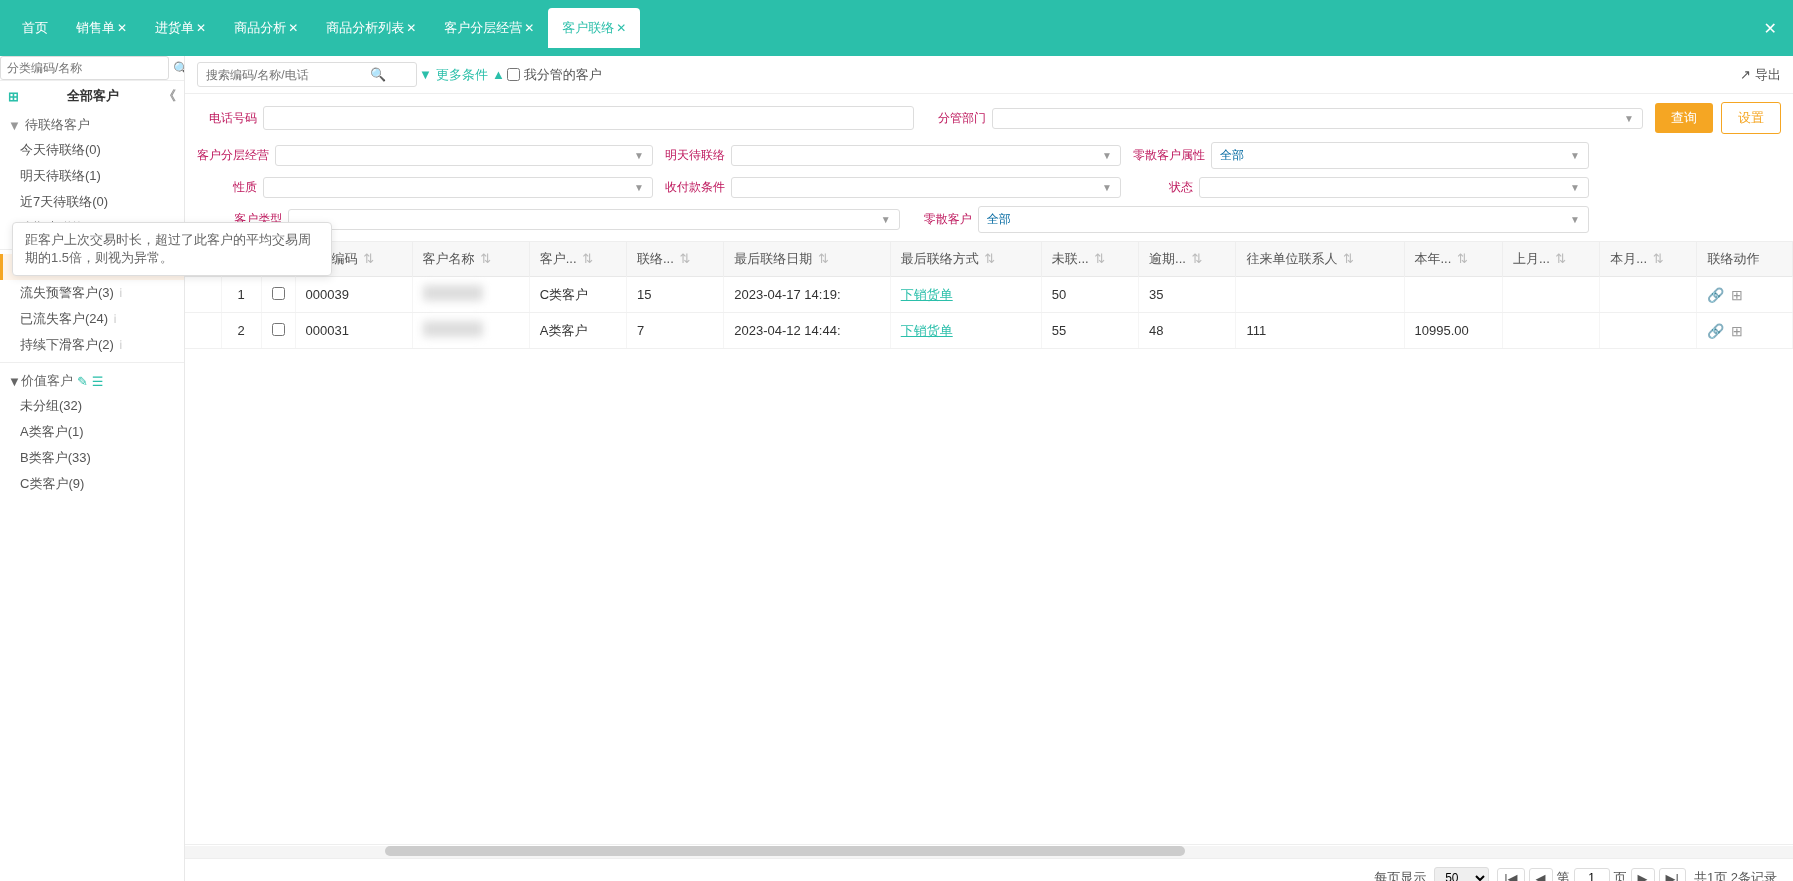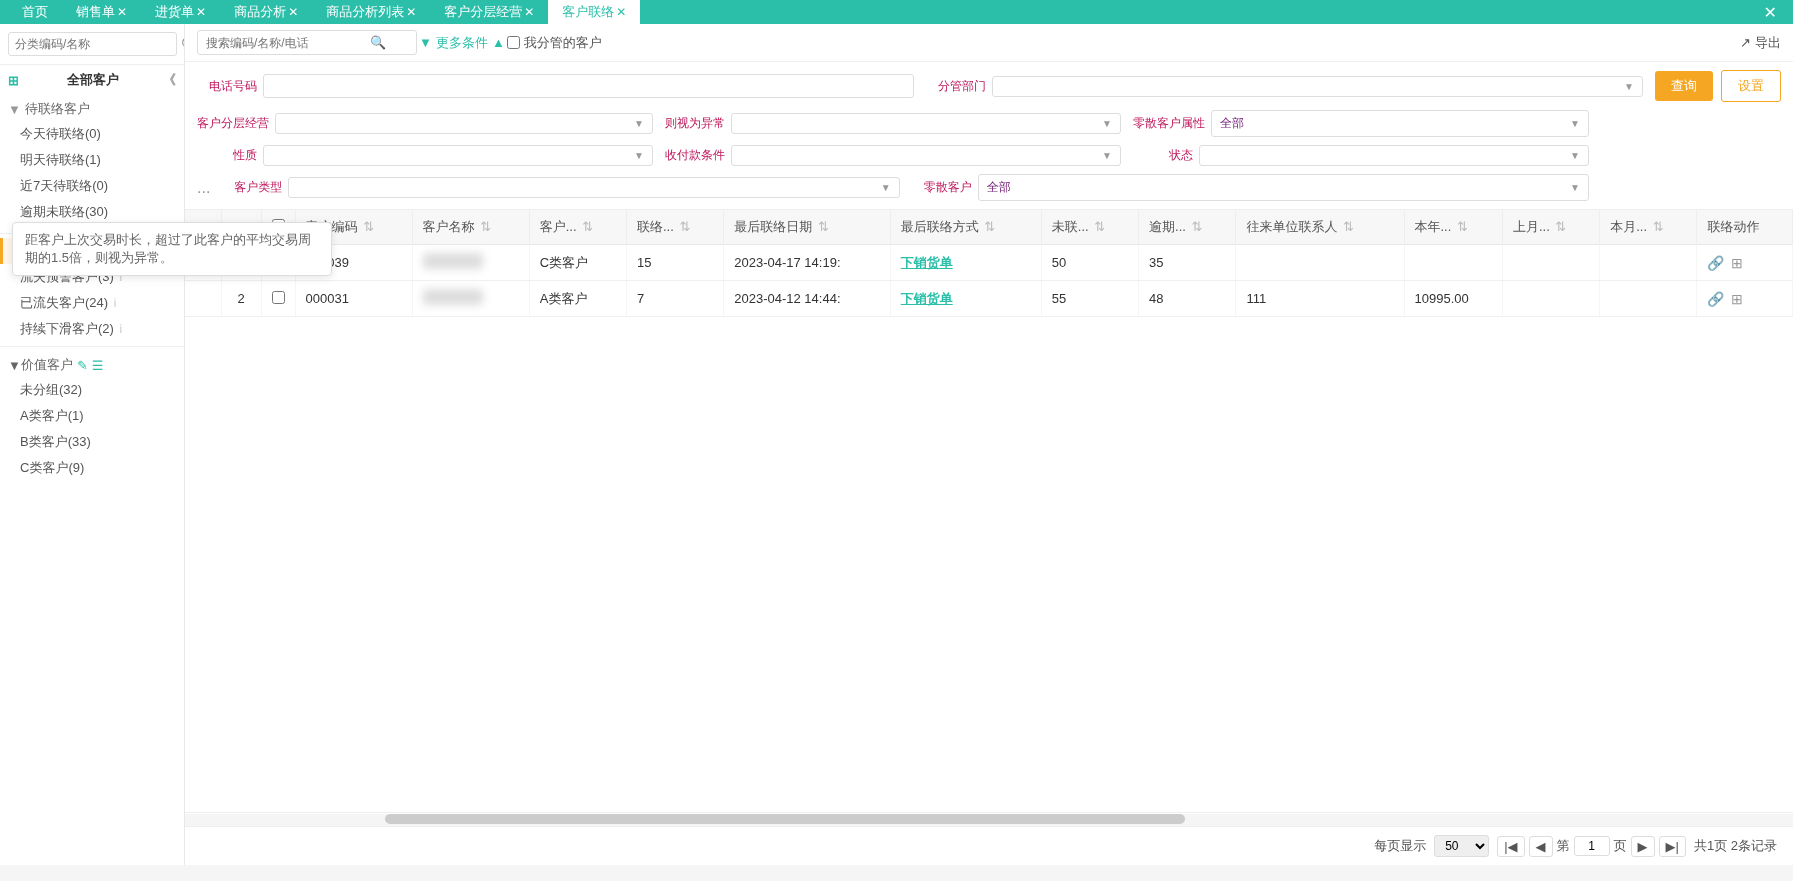--- a/index.html
+++ b/index.html
@@ -1,31 +1,31 @@
 <!DOCTYPE html>
 <html><head>
   <meta charset="utf-8">
   <style>
     * { box-sizing: border-box; margin: 0; padding: 0; font-family: 'Microsoft YaHei', Arial, sans-serif; font-size: 13px; }
     body { background: #f5f5f5; width: 1793px; min-height: 881px; overflow: hidden; }
 
     
-    .top-nav { background: #2bbfaa; display: flex; align-items: center; height: 24px; padding: 0 8px; }
+    .top-nav { background: #2bbfaa; display: flex; align-items: center; height: 56px; padding: 0 8px; }
     .nav-item { color: #fff; padding: 0 14px; cursor: pointer; height: 40px; display: flex; align-items: center; font-size: 13px; white-space: nowrap; }
     .nav-item.active { background: #fff; color: #2bbfaa; border-radius: 4px 4px 0 0; }
     .nav-close { color: #fff; margin-left: 2px; cursor: pointer; font-size: 12px; }
     .nav-spacer { flex: 1; }
     .nav-x-btn { color: #fff; cursor: pointer; font-size: 16px; padding: 0 8px; }
 
     
     .main-layout { display: flex; height: calc(881px - 40px); }
 
     
     .sidebar { width: 185px; background: #fff; border-right: 1px solid #e8e8e8; display: flex; flex-direction: column; overflow-y: auto; flex-shrink: 0; }
-    .sidebar-search { display: flex; align-items: center; padding: 8px; border-bottom: 1px solid #eee; }
+    .sidebar-search { display: flex; align-items: center; border-bottom: 1px solid #eee; }
     .sidebar-search input { flex: 1; border: 1px solid #ddd; border-radius: 3px; padding: 4px 6px; font-size: 12px; outline: none; }
     .sidebar-search-icon { color: #999; margin-left: 4px; cursor: pointer; }
     .sidebar-all { display: flex; align-items: center; justify-content: space-between; font-weight: bold; color: #333; padding: 6px 8px; cursor: pointer; }
     .sidebar-collapse { color: #999; cursor: pointer; }
 
     .sidebar-group { padding: 0 0 4px 0; }
     .sidebar-group-title { display: flex; align-items: center; padding: 5px 8px 3px 8px; color: #666; font-size: 12px; cursor: pointer; }
     .sidebar-group-title .arrow { margin-right: 4px; color: #999; }
     .sidebar-item { padding: 4px 8px 4px 20px; color: #555; cursor: pointer; font-size: 12px; }
     .sidebar-item.active { background: #fff0e6; color: #f5a623; border-left: 3px solid #f5a623; }
@@ -53,38 +53,38 @@
     .export-btn { display: flex; align-items: center; gap: 4px; color: #555; cursor: pointer; font-size: 12px; }
 
     
     .advanced-filters { background: #fff; padding: 8px 12px; border-bottom: 1px solid #eee; }
     .filter-row { display: flex; align-items: center; margin-bottom: 8px; gap: 12px; }
     .filter-row:last-child { margin-bottom: 0; }
     .filter-item { display: flex; align-items: center; gap: 6px; flex: 1; }
     .filter-label { color: #be185d; font-size: 12px; white-space: nowrap; min-width: 60px; text-align: right; }
     .filter-input { border: 1px solid #ddd; border-radius: 3px; padding: 4px 8px; font-size: 12px; flex: 1; outline: none; }
     .filter-select { display: flex; align-items: center; border: 1px solid #ddd; border-radius: 3px; padding: 4px 8px; font-size: 12px; flex: 1; cursor: pointer; justify-content: space-between; background: #fff; }
-    .filter-select-val { flex: 1; font-size: 12px; color: #701a75; }
+    .filter-select-val { flex: 1; font-size: 12px; color: #0369a1; }
     .chevron { color: #999; font-size: 10px; }
     .filter-action-btns { display: flex; gap: 8px; align-items: center; }
     .btn-query { background: #f5a623; color: #fff; border: none; border-radius: 3px; padding: 6px 16px; cursor: pointer; font-size: 13px; }
     .btn-settings { background: #fff; color: #f5a623; border: 1px solid #f5a623; border-radius: 3px; padding: 6px 16px; cursor: pointer; font-size: 13px; }
     .dots-btn { color: #999; cursor: pointer; font-size: 16px; }
 
     
     .table-wrapper { flex: 1; overflow: auto; background: #fff; }
     table { width: 100%; border-collapse: collapse; font-size: 12px; }
     thead tr { background: #f7f7f7; border-bottom: 1px solid #e8e8e8; }
     th { padding: 8px 10px; color: #555; font-weight: normal; text-align: left; white-space: nowrap; border-right: 1px solid #eee; user-select: none; }
     th .sort-icon { color: #bbb; margin-left: 2px; }
     td { padding: 8px 10px; color: #333; border-bottom: 1px solid #f0f0f0; border-right: 1px solid #f5f5f5; white-space: nowrap; }
     .col-num { width: 40px; text-align: center; }
     .col-checkbox { width: 32px; text-align: center; }
     .col-settings { width: 36px; text-align: center; }
-    .link-text { color: #2bbfaa; text-decoration: underline; cursor: pointer; font-weight: bold; }
+    .link-text { color: #2bbfaa; text-decoration: underline; cursor: pointer; }
 
     
     .row-actions { display: flex; gap: 6px; align-items: center; }
     .row-action-icon { color: #999; cursor: pointer; font-size: 14px; }
 
     
     .pagination-bar { background: #fff; border-top: 1px solid #eee; padding: 8px 16px; display: flex; align-items: center; justify-content: flex-end; gap: 8px; font-size: 12px; color: #555; }
     .page-size-select { border: 1px solid #ddd; border-radius: 3px; padding: 2px 6px; font-size: 12px; }
     .page-nav { display: flex; align-items: center; gap: 4px; }
     .page-nav-btn { border: 1px solid #ddd; border-radius: 3px; padding: 2px 6px; cursor: pointer; color: #555; background: #fff; }
@@ -254,21 +254,21 @@
 
       <div class="filter-row">
         <div class="filter-item">
           <span class="filter-label">客户分层经营</span>
           <div class="filter-select">
             <span class="filter-select-val"></span>
             <span class="chevron">▼</span>
           </div>
         </div>
         <div class="filter-item">
-          <span class="filter-label">则视为异常</span>
+          <span class="filter-label">明天待联络</span>
           <div class="filter-select">
             <span class="filter-select-val"></span>
             <span class="chevron">▼</span>
           </div>
         </div>
         <div class="filter-item">
           <span class="filter-label">零散客户属性</span>
           <div class="filter-select">
             <span class="filter-select-val">全部</span>
             <span class="chevron">▼</span>

